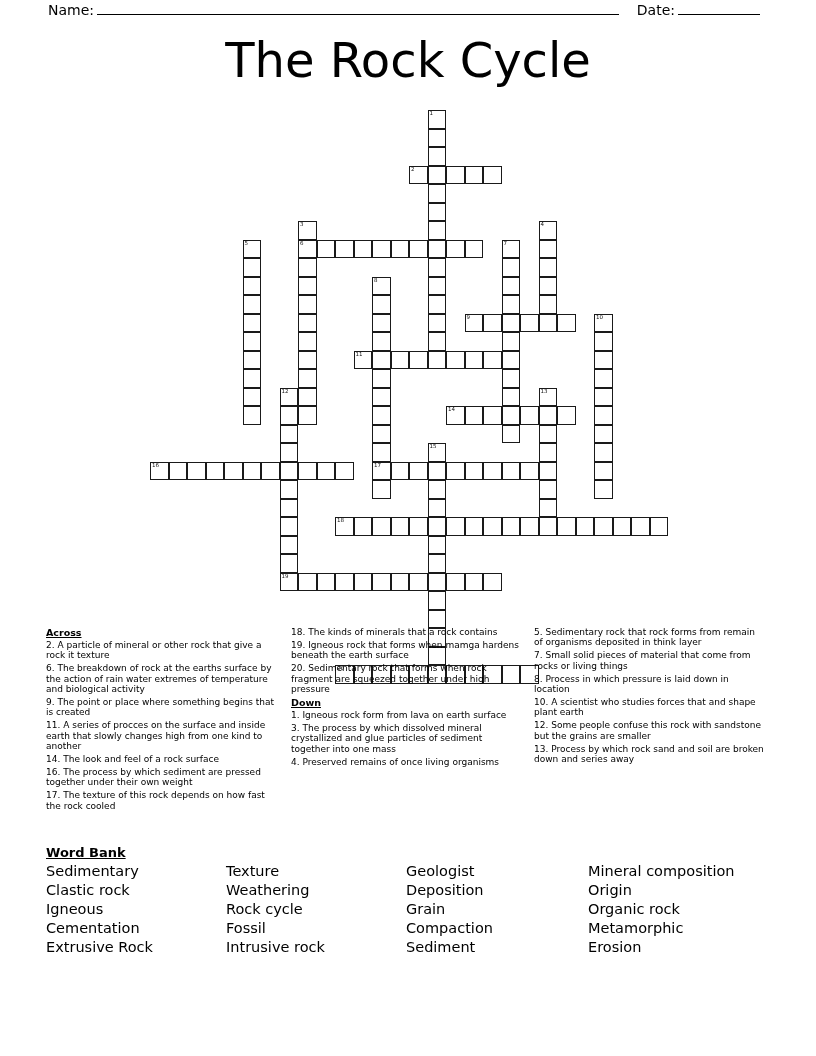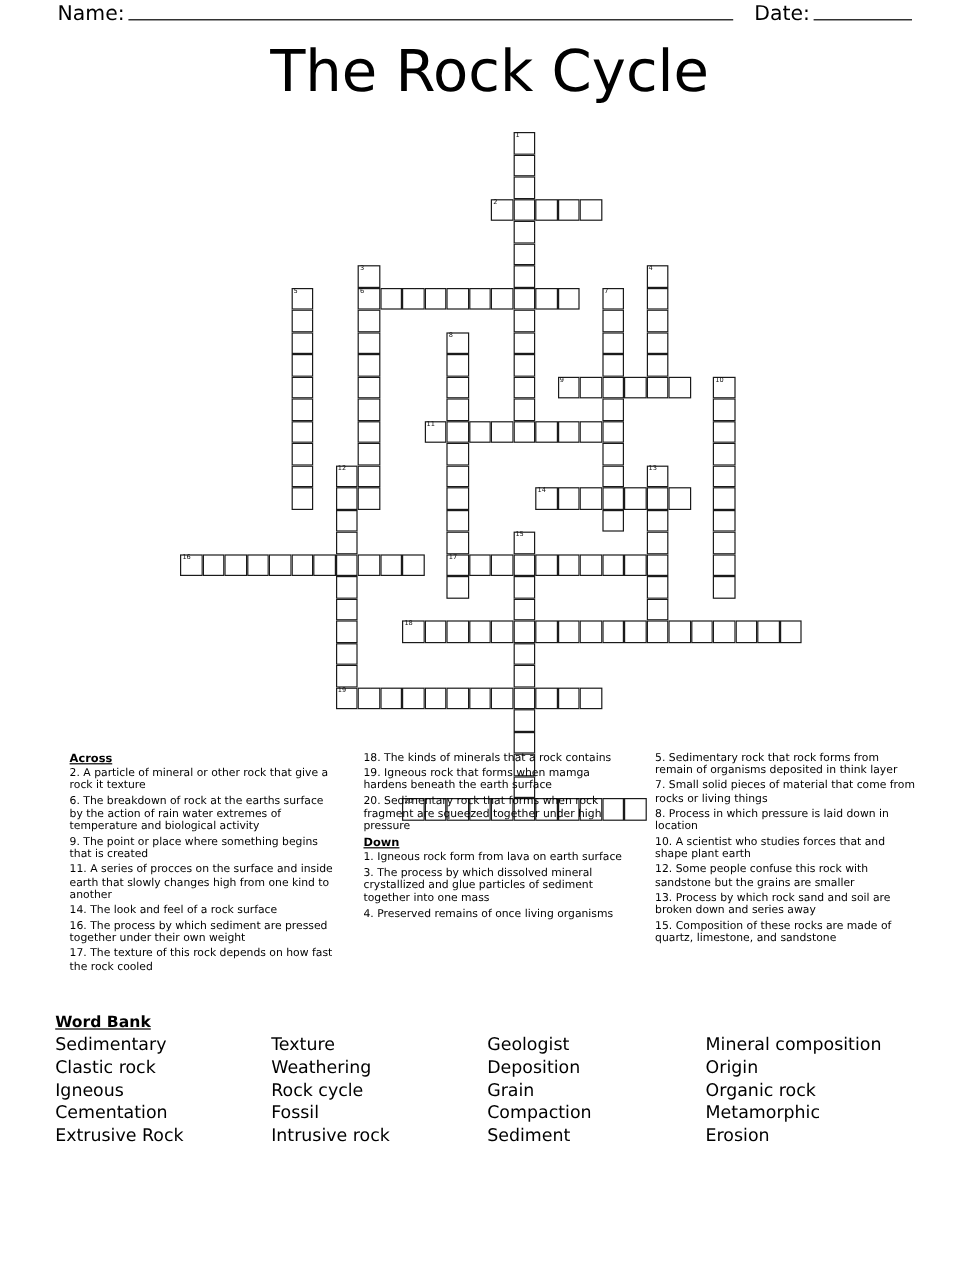--- a/index.html
+++ b/index.html
@@ -12,21 +12,21 @@
   }
   .page { position: relative; width: 816px; height: 1056px; overflow: hidden; }
 
   
   .hdr {
     position: absolute;
     left: 0; top: 2px; width: 816px;
     display: flex;
     align-items: baseline;
     padding: 0 52px 0 48px;
-    font-size: 17px;
+    font-size: 14px;
   }
   .hdr .lbl { font-weight: 400; white-space: nowrap; }
   .hdr .rule {
     flex: 1 1 auto;
     border-bottom: 1px solid #000;
     height: 13px;
     margin: 0 4px 0 3px;
   }
   .hdr .rule.short { flex: 0 0 82px; }
   .hdr .gap { width: 14px; flex: 0 0 14px; }
@@ -63,21 +63,21 @@
   }
 
   
   .clues {
     position: absolute;
     left: 46px; top: 627px;
     width: 730px;
     display: flex;
     gap: 0px;
   }
-  .clue-col { width: 243px; padding-right: 12px; margin-left: 12px; }
+  .clue-col { width: 243px; padding-right: 12px; }
   .clue-col:nth-child(1) { width: 245px; }
   .clue-col:nth-child(2) { width: 243px; }
   .clue-col:nth-child(3) { width: 242px; }
   .sect-head {
     font-size: 9.5px;
     font-weight: bold;
     text-decoration: underline;
     margin: 0 0 1px 0;
     line-height: 12px;
   }
@@ -374,21 +374,20 @@
         <div class="clue"><b>3. </b><span>The process by which dissolved mineral crystallized and glue particles of sediment together into one mass</span></div>
         <div class="clue"><b>4. </b><span>Preserved remains of once living organisms</span></div>
       </div>
     <div class="clue-col" id="clue-col-3">
         <div class="clue"><b>5. </b><span>Sedimentary rock that rock forms from remain of organisms deposited in think layer</span></div>
         <div class="clue"><b>7. </b><span>Small solid pieces of material that come from rocks or living things</span></div>
         <div class="clue"><b>8. </b><span>Process in which pressure is laid down in location</span></div>
         <div class="clue"><b>10. </b><span>A scientist who studies forces that and shape plant earth</span></div>
         <div class="clue"><b>12. </b><span>Some people confuse this rock with sandstone but the grains are smaller</span></div>
         <div class="clue"><b>13. </b><span>Process by which rock sand and soil are broken down and series away</span></div>
-        <div class="clue"><b>15. </b><span>Composition of these rocks are made of quartz, limestone, and sandstone</span></div>
       </div>
   </div>
 
   <div class="wb-head">Word Bank</div>
   <div class="wb" id="word-bank">
       <div class="wb-col">
         <div class="wb-item">Sedimentary</div>
         <div class="wb-item">Clastic rock</div>
         <div class="wb-item">Igneous</div>
         <div class="wb-item">Cementation</div>

